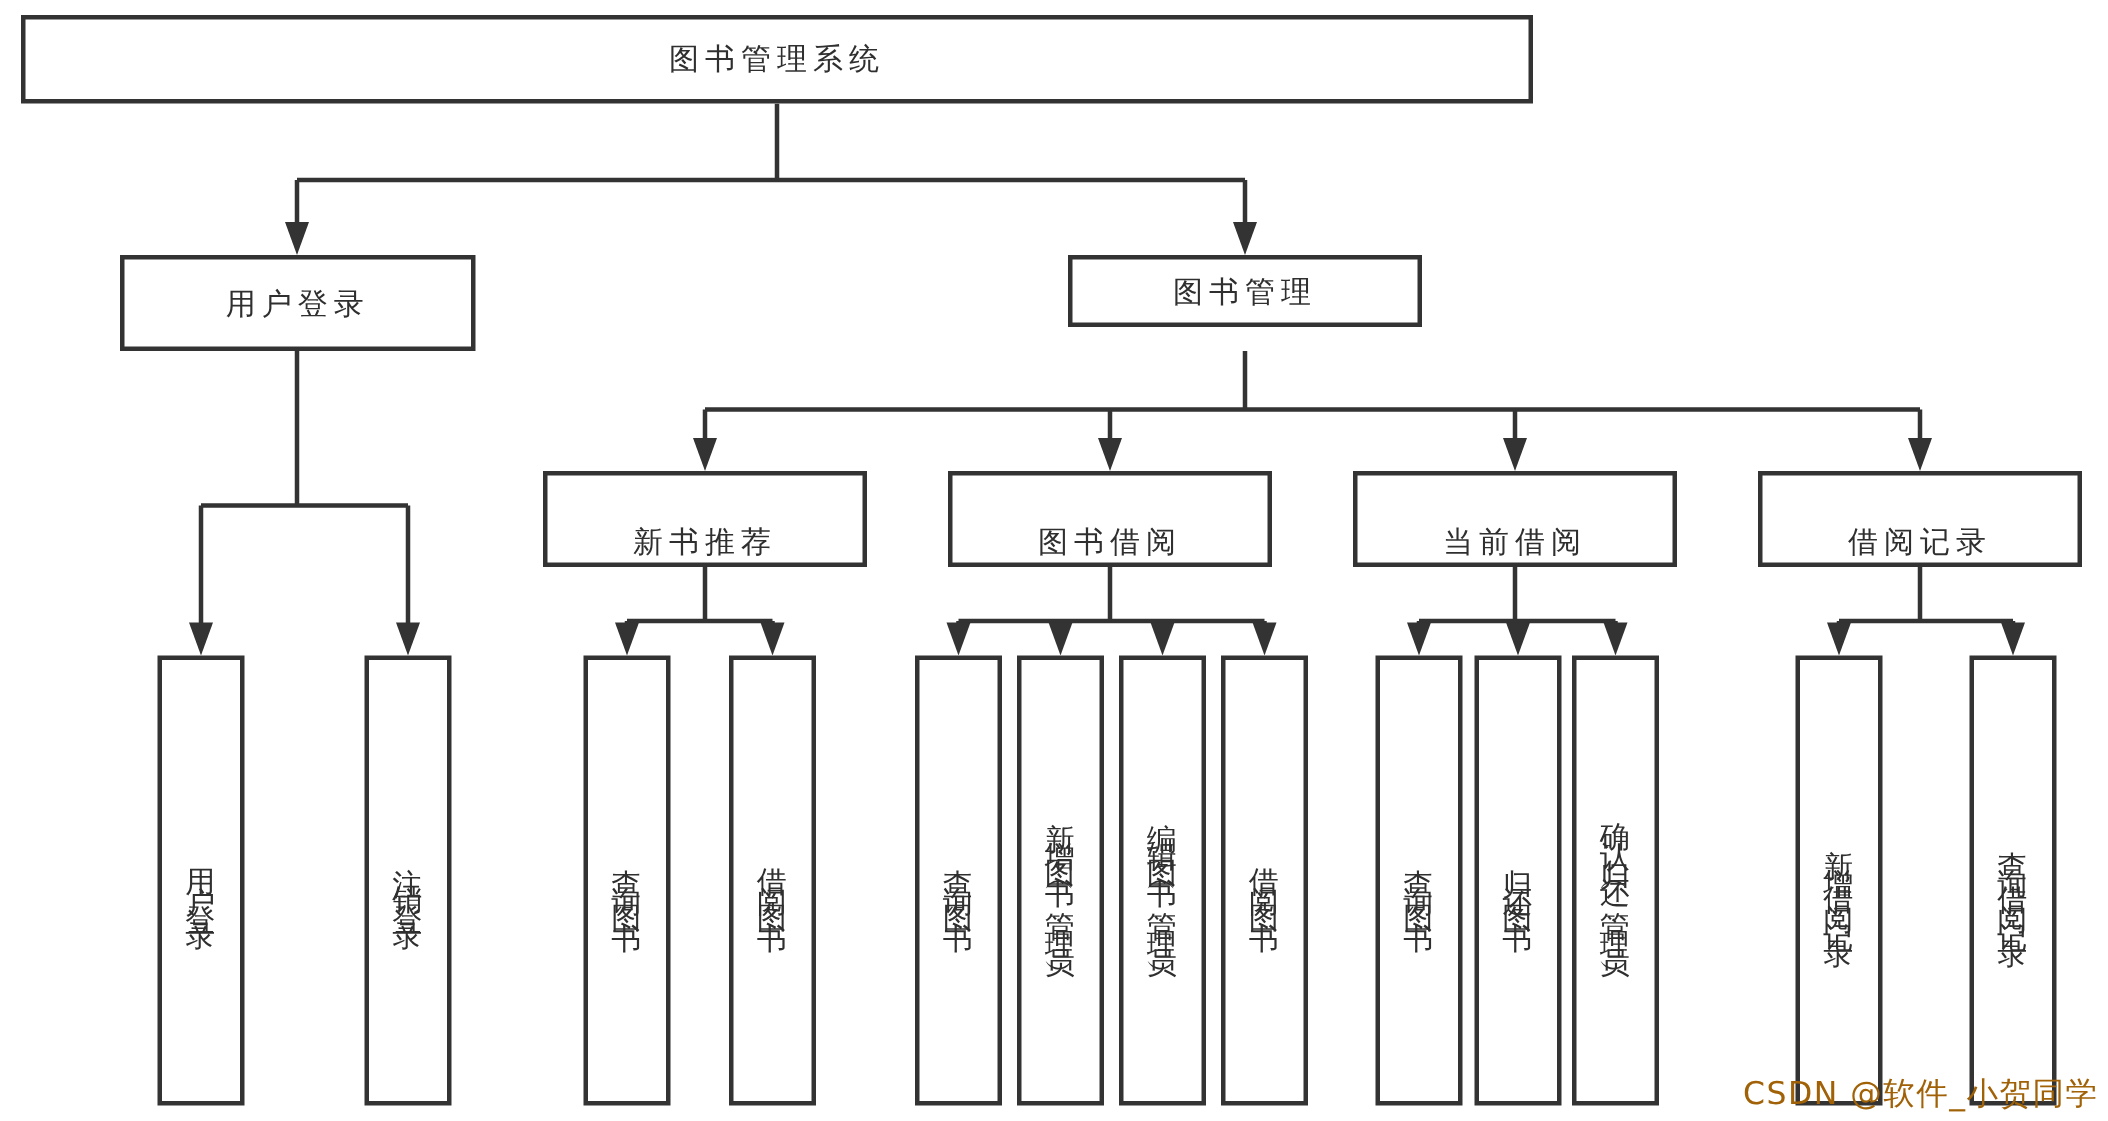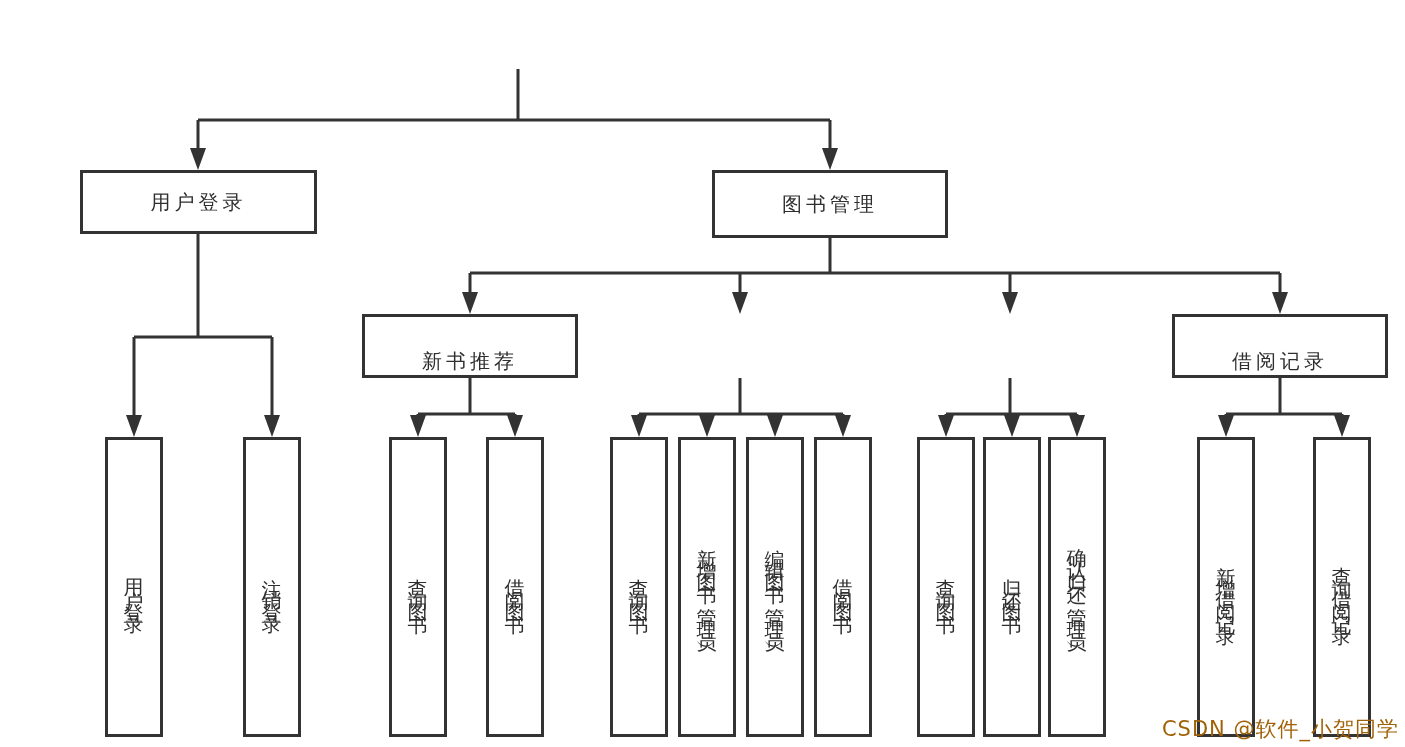--- a/index.html
+++ b/index.html
@@ -91,37 +91,46 @@
       <polygon class="ar" points="767,415 783,415 775,437"></polygon>
       <polygon class="ar" points="835,415 851,415 843,437"></polygon>
       <polygon class="ar" points="938,415 954,415 946,437"></polygon>
       <polygon class="ar" points="1004,415 1020,415 1012,437"></polygon>
       <polygon class="ar" points="1069,415 1085,415 1077,437"></polygon>
       <polygon class="ar" points="1218,415 1234,415 1226,437"></polygon>
       <polygon class="ar" points="1334,415 1350,415 1342,437"></polygon>
     </g>
   </svg>
 
+  <div class="box h" style="left:14px; top:10px; width:1008px; height:59px;">
+    <span class="label">图书管理系统</span>
+  </div>
 
   <div class="box h" style="left:80px; top:170px; width:237px; height:64px;">
     <span class="label">用户登录</span>
   </div>
-  <div class="box h" style="left:712px; top:170px; width:236px; height:68px;">
+  <div class="box h" style="left:712px; top:170px; width:236px; height:48px;">
     <span class="label">图书管理</span>
   </div>
 
   <div class="box v leaf" style="left:105px;">
     <span class="label">用户登录</span>
   </div>
   <div class="box v leaf" style="left:243px;">
     <span class="label">注销登录</span>
   </div>
 
   <div class="box h lvl3" style="left:362px;">
     <span class="label">新书推荐</span>
+  </div>
+  <div class="box h lvl3" style="left:632px;">
+    <span class="label">图书借阅</span>
+  </div>
+  <div class="box h lvl3" style="left:902px;">
+    <span class="label">当前借阅</span>
   </div>
   <div class="box h lvl3" style="left:1172px;">
     <span class="label">借阅记录</span>
   </div>
 
   <div class="box v leaf" style="left:389px;">
     <span class="label">查询图书</span>
   </div>
   <div class="box v leaf" style="left:486px;">
     <span class="label">借阅图书</span>

